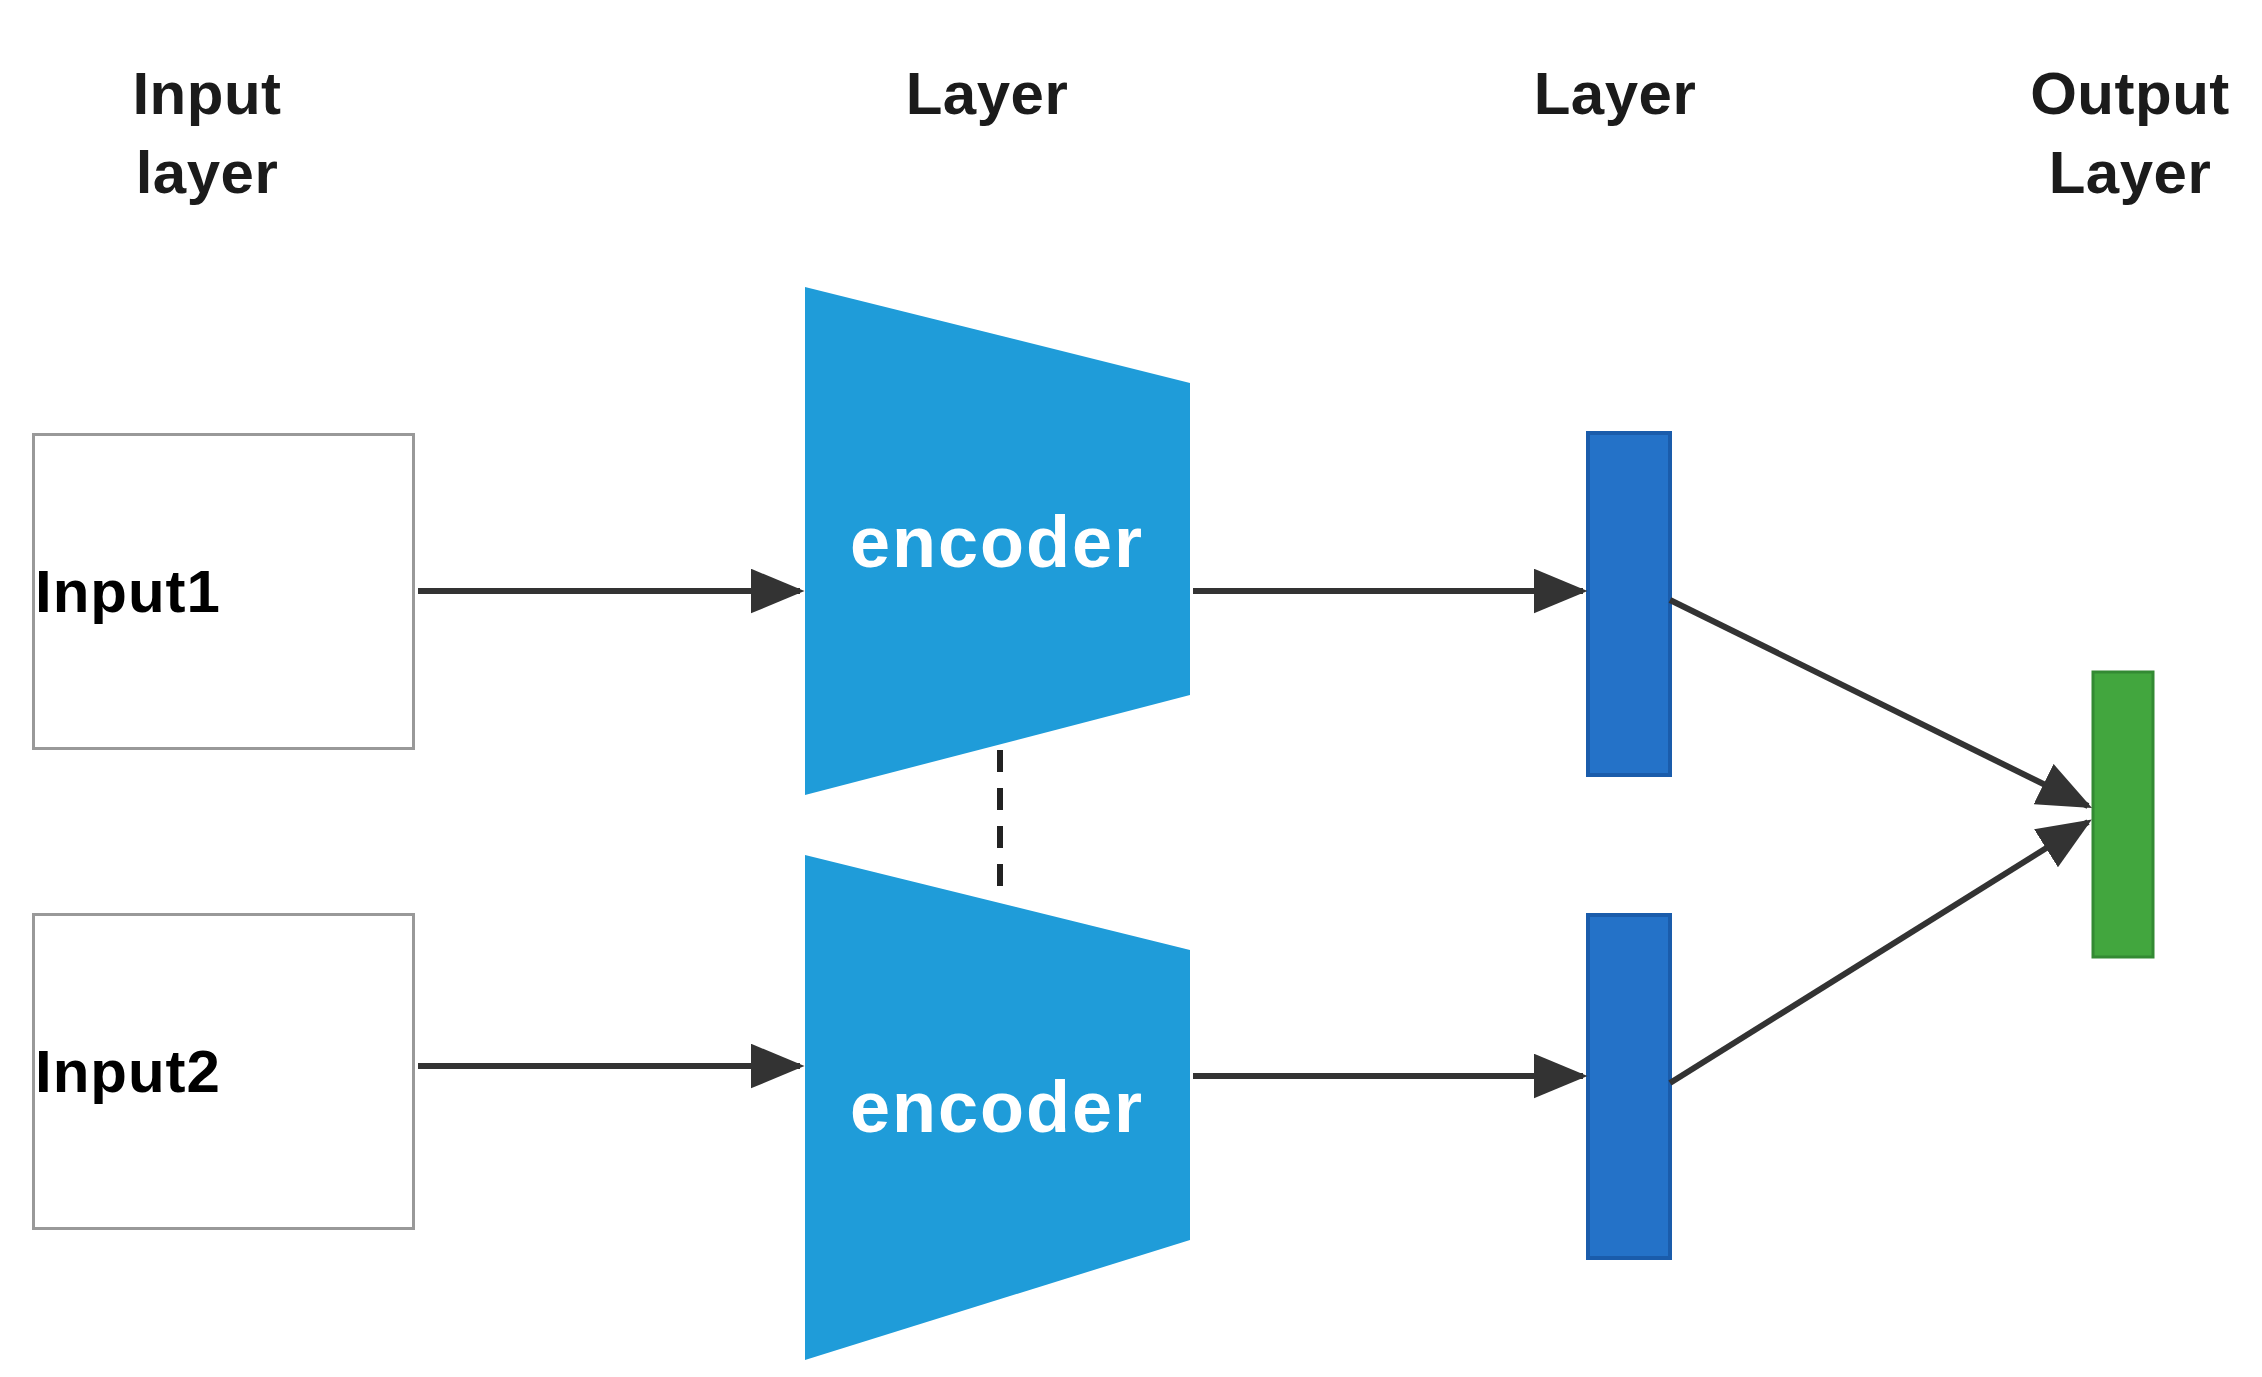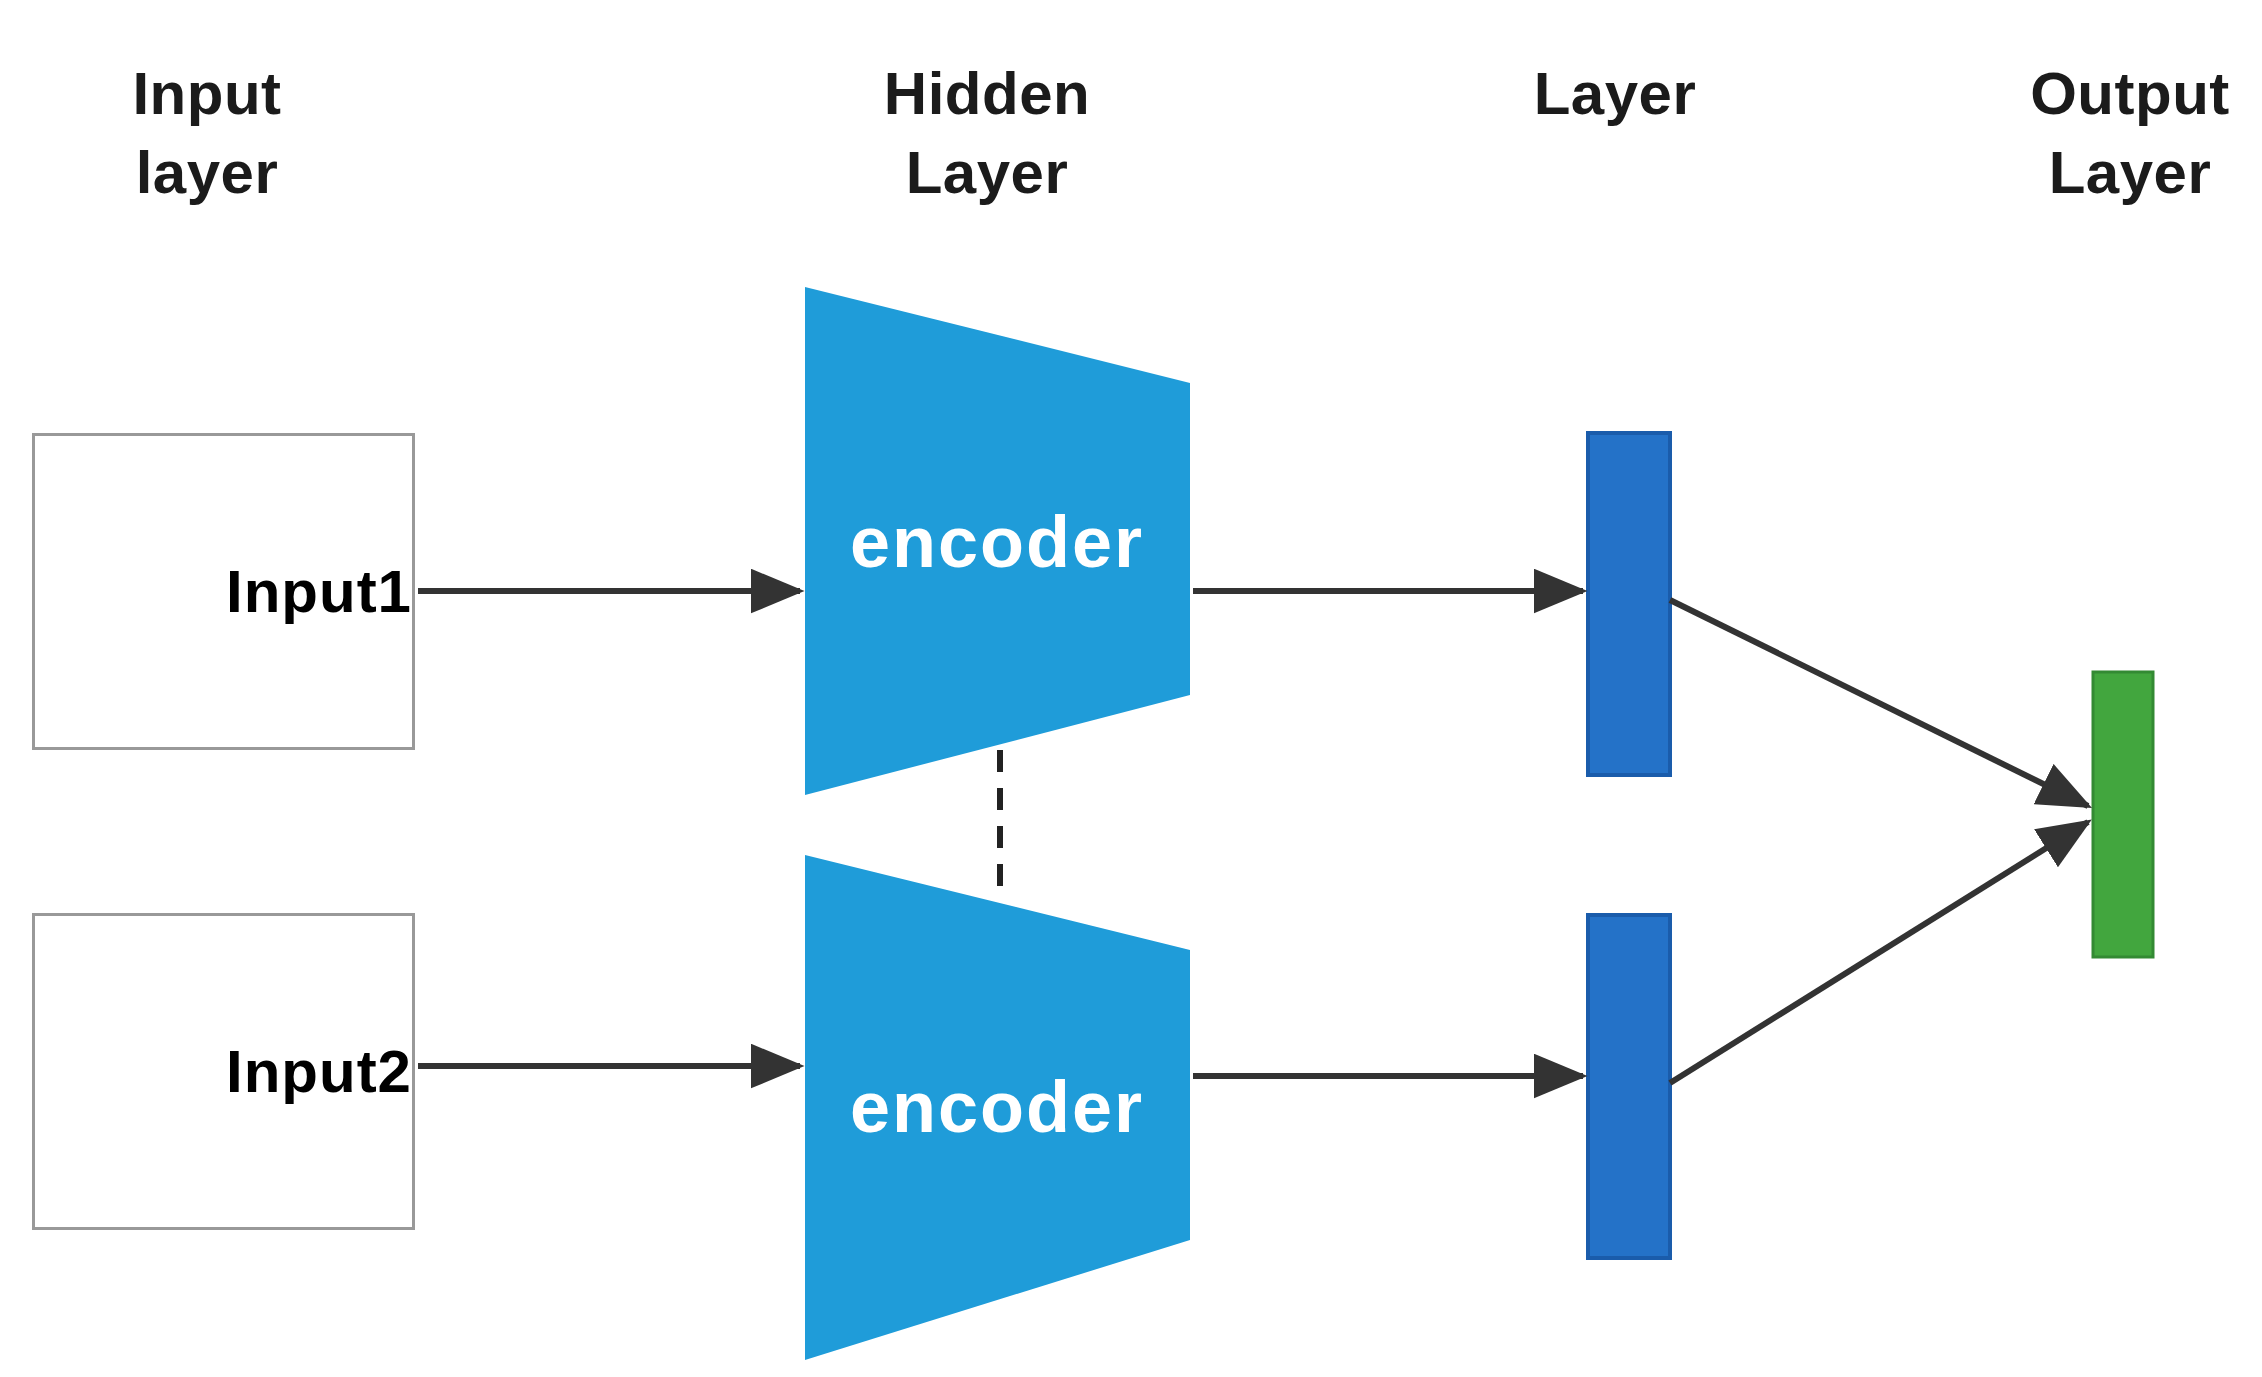--- a/index.html
+++ b/index.html
@@ -20,21 +20,21 @@
   .dashed{stroke:var(--dashed-line);stroke-width:6;fill:none;stroke-dasharray:22 16;}
   .arrowhead{fill:var(--line);stroke:none;}
   .col-header{
     position:absolute; top:18px; width:400px; text-align:center;
     font-size:60px; line-height:79px; font-weight:700; color:var(--text); letter-spacing:0.5px;margin-top:36px;
   }
   .col-header span{display:block;}
   .input-box{
     position:absolute; left:32px; width:383px; height:317px;
     background:var(--input-box-fill); border:3px solid var(--input-box-border);
-    display:flex; align-items:center; justify-content:flex-end; box-sizing:border-box;
+    display:flex; align-items:center; justify-content:flex-start; box-sizing:border-box;
   }
   .input-box .node-label{font-size:60px; font-weight:700; color:#000; letter-spacing:1px;}
   .encoder-label{
     position:absolute; left:807px; width:380px; height:140px;
     display:flex; align-items:center; justify-content:center;
     font-size:72px; font-weight:700; color:var(--encoder-text); letter-spacing:2px;text-align:right;
   }
 </style>
 </head>
 <body>
@@ -64,21 +64,20 @@
     <line class="edge" x1="1670" y1="1083" x2="2088" y2="822" marker-end="url(#ah)"></line>
 
     <line class="dashed" x1="1000" y1="750" x2="1000" y2="898"></line>
   </svg>
 
   <div class="col-header" style="left:7px;">
     <span>Input</span>
     <span>layer</span>
   </div>
   <div class="col-header" style="left:787px;">
-    <span>Hidden</span>
     <span>Layer</span>
   </div>
   <div class="col-header" style="left:1415px;">
     <span>Layer</span>
   </div>
   <div class="col-header" style="left:1930px;">
     <span>Output</span>
     <span>Layer</span>
   </div>
 

